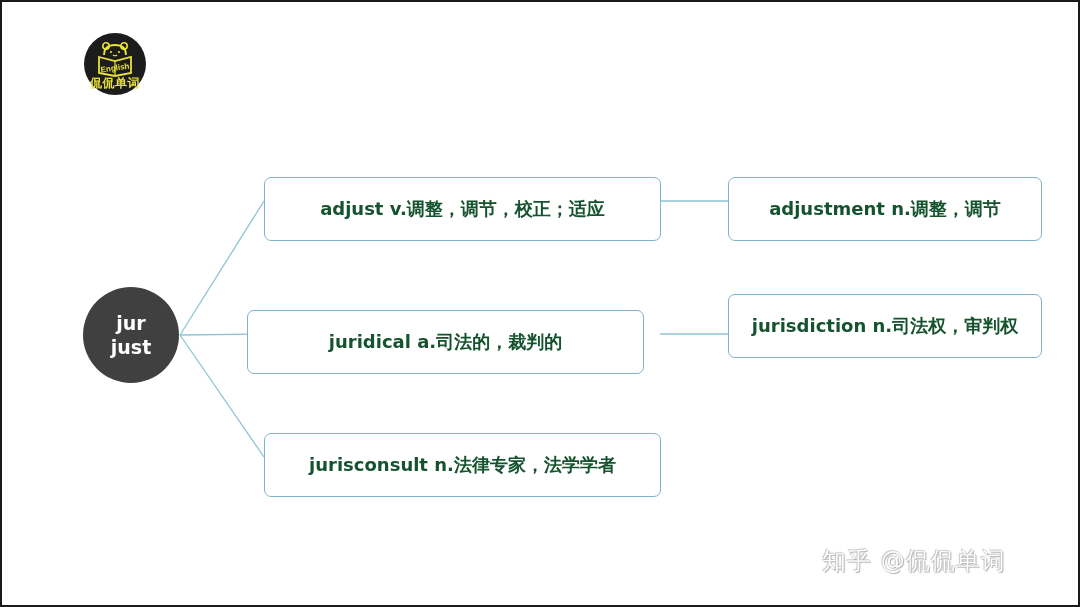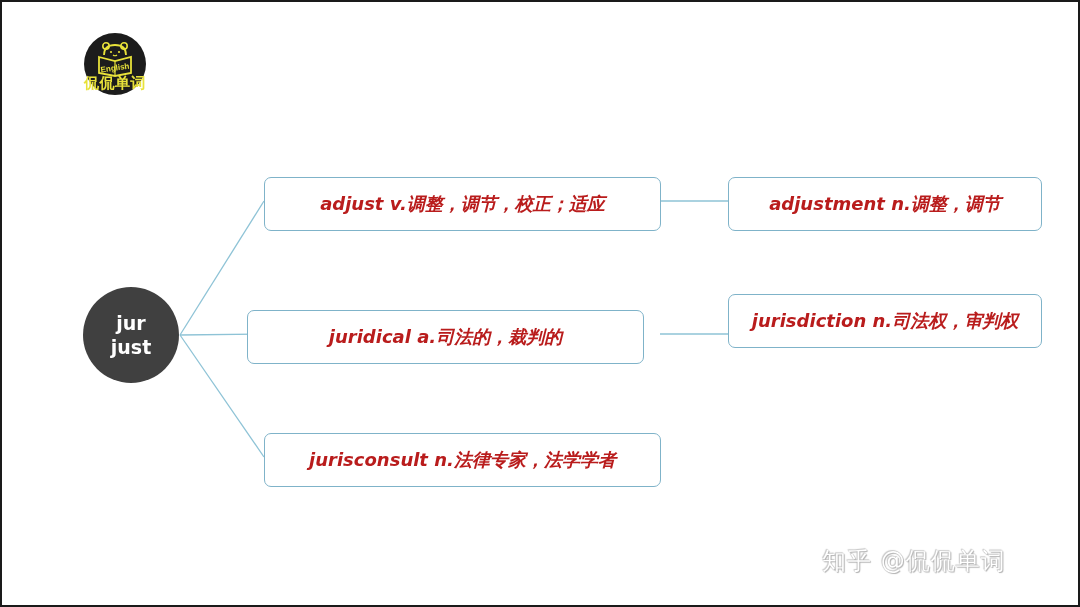--- a/index.html
+++ b/index.html
@@ -15,43 +15,42 @@
       background: #ffffff;
     }
     .logo {
       position: absolute; left: 84px; top: 33px;
       width: 62px; height: 62px; border-radius: 50%;
       background: #1c1c1c;
       display: flex; flex-direction: column; align-items: center; justify-content: center;
     }
     .logo svg { display: block; }
     .logo-text {
-      color: #e8e23a; font-size: 15px; font-weight: bold; line-height: 10px; margin-top: 1px;
+      color: #e8e23a; font-size: 12px; font-weight: bold; line-height: 10px; margin-top: 1px;
       letter-spacing: 0.5px;
     }
     .root {
       position: absolute; left: 83px; top: 287px;
       width: 96px; height: 96px; border-radius: 50%;
       background: #404040;
       color: #ffffff;
       display: flex; flex-direction: column; align-items: center; justify-content: center;
       font-size: 19px; font-weight: bold; line-height: 24px;
     }
     svg.lines { position: absolute; left: 0; top: 0; }
     .node {
       position: absolute;
-      height: 54px;
+      height: 64px;
       border: 1.5px solid #7fb3c9;
       border-radius: 7px;
       background: #ffffff;
       display: flex; align-items: center; justify-content: center;
-      font-size: 18px; font-weight: bold; color: #b91c1c;
+      font-size: 18px; font-weight: bold; color: #14532d;
       white-space: nowrap;
       box-sizing: border-box;
-      font-style: italic;
     }
     .watermark {
       position: absolute; left: 822px; top: 545px;
       color: #ffffff;
       font-size: 24px;
       text-shadow: 0 0 1px #9a9a9a, 1px 1px 1px #b5b5b5, -1px -1px 1px #cfcfcf;
       letter-spacing: 1px;
       white-space: nowrap;
     }
   </style>

